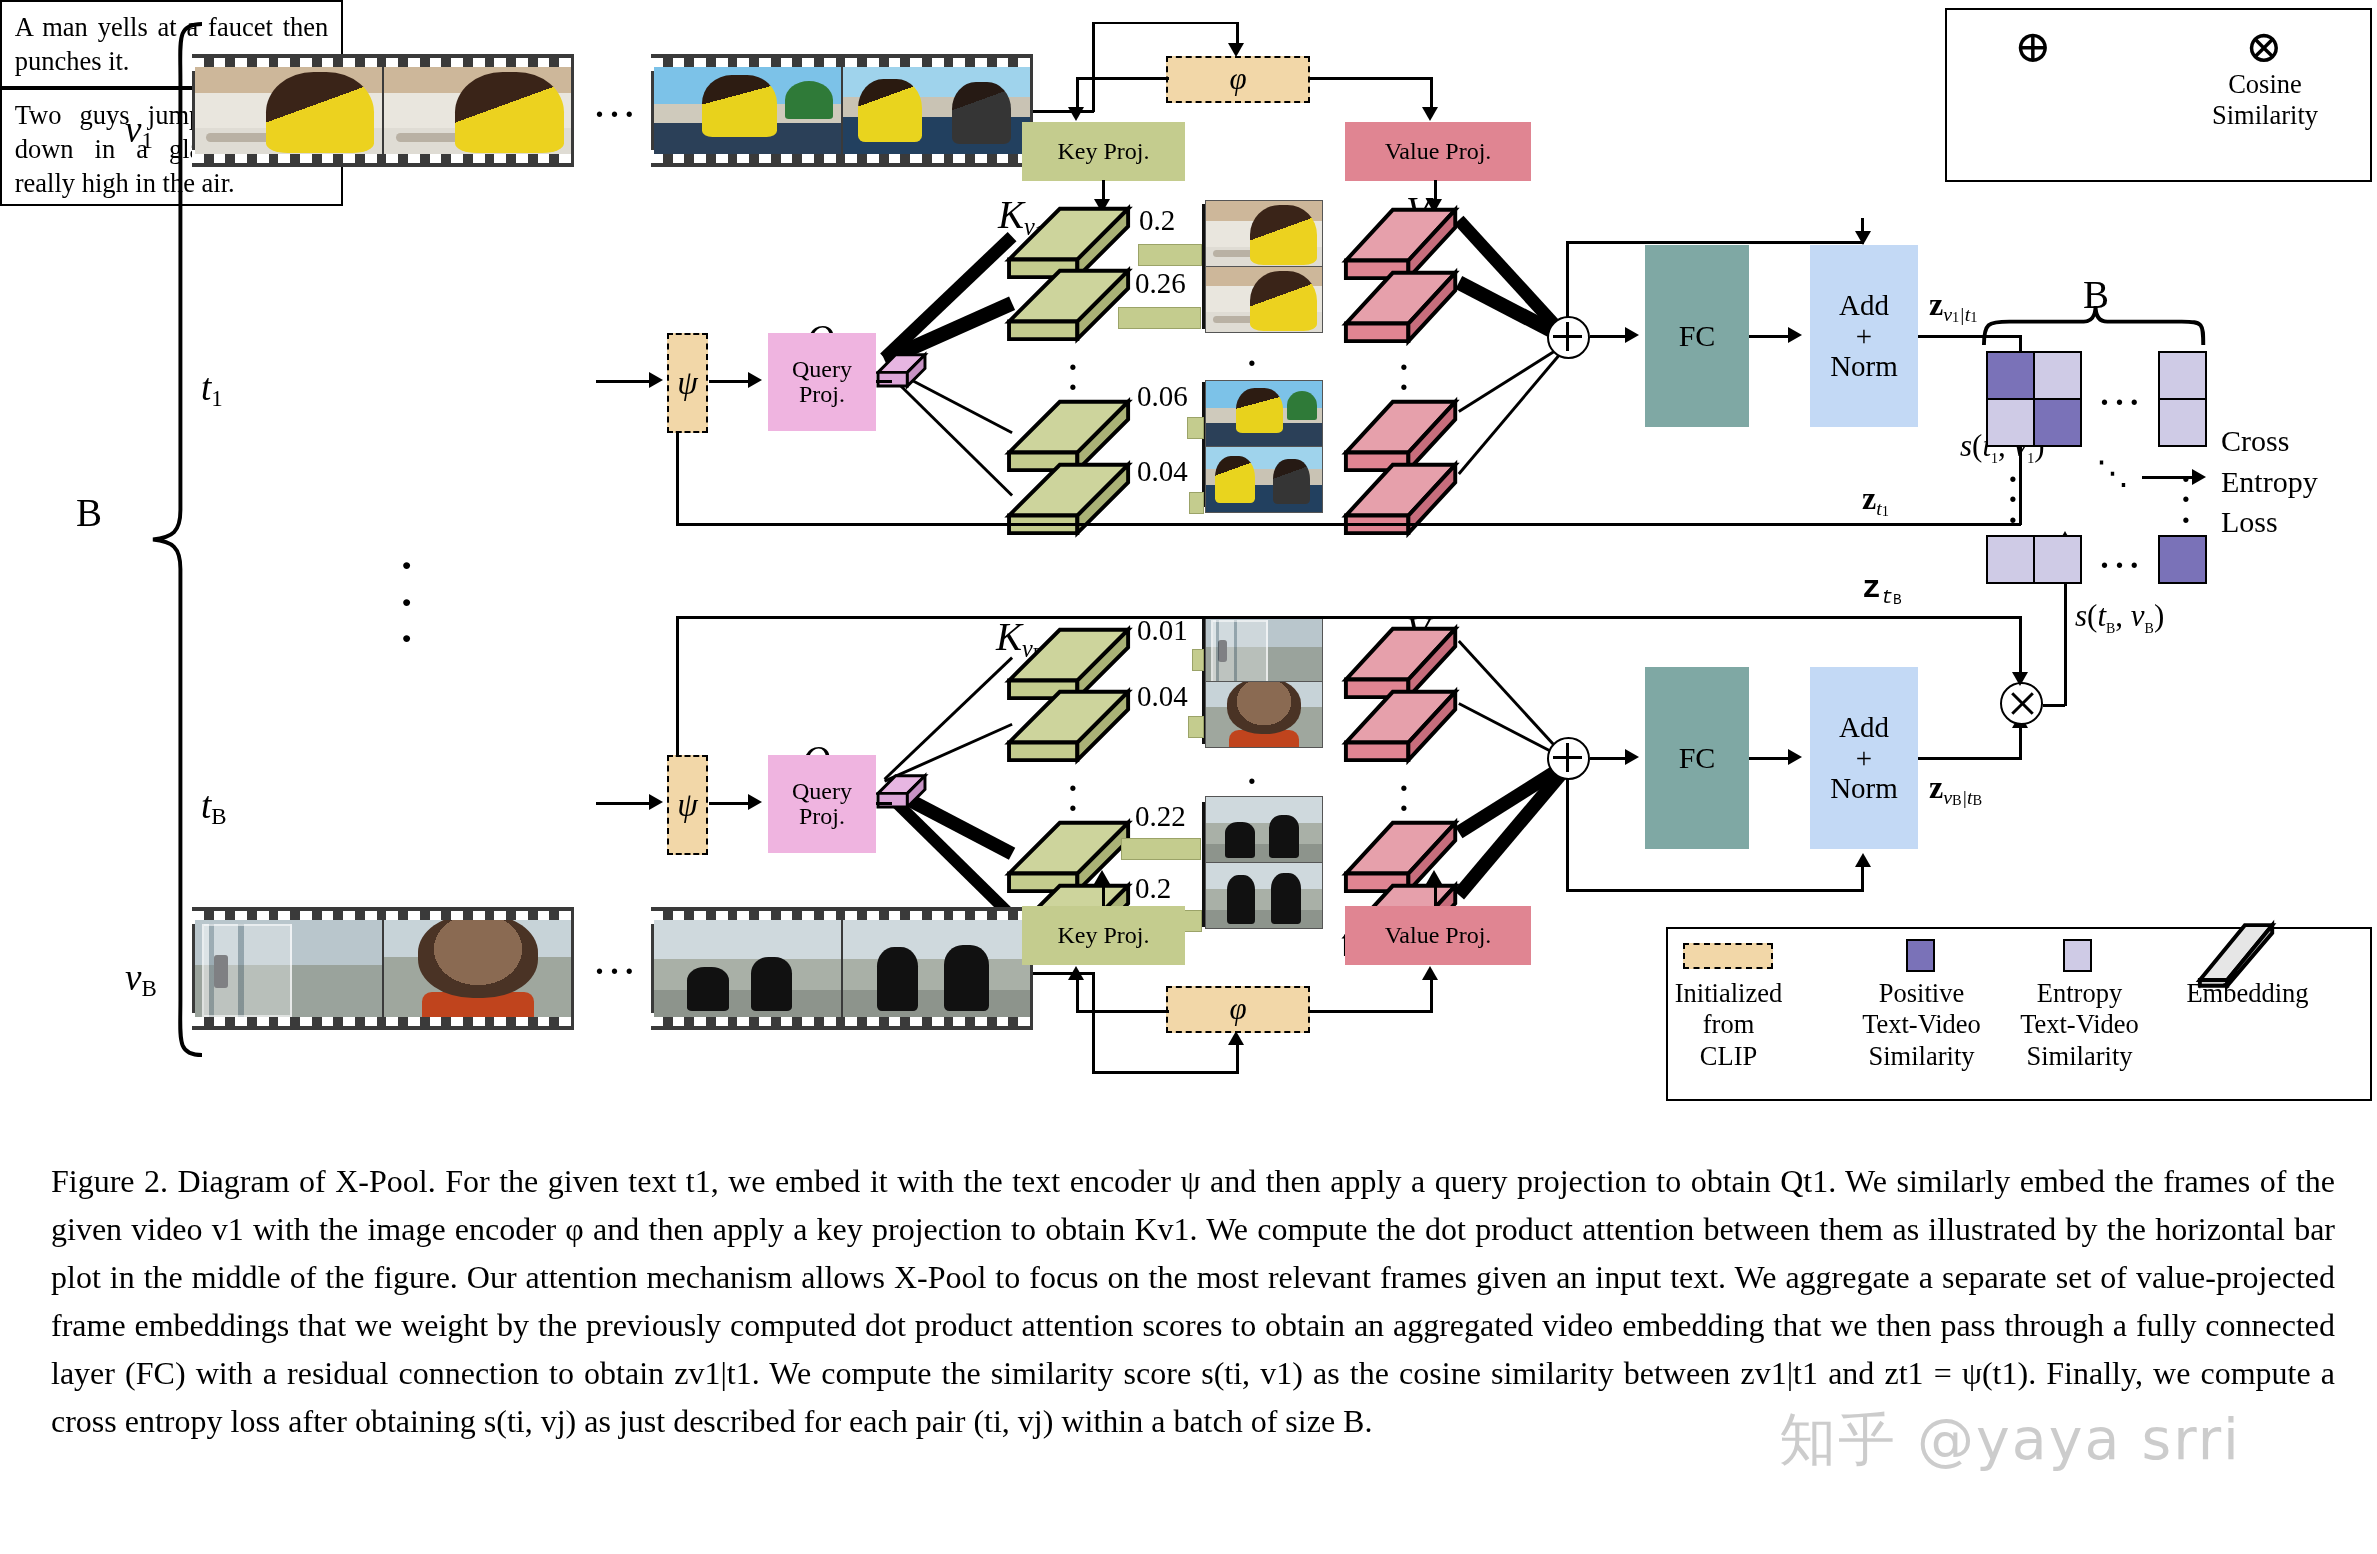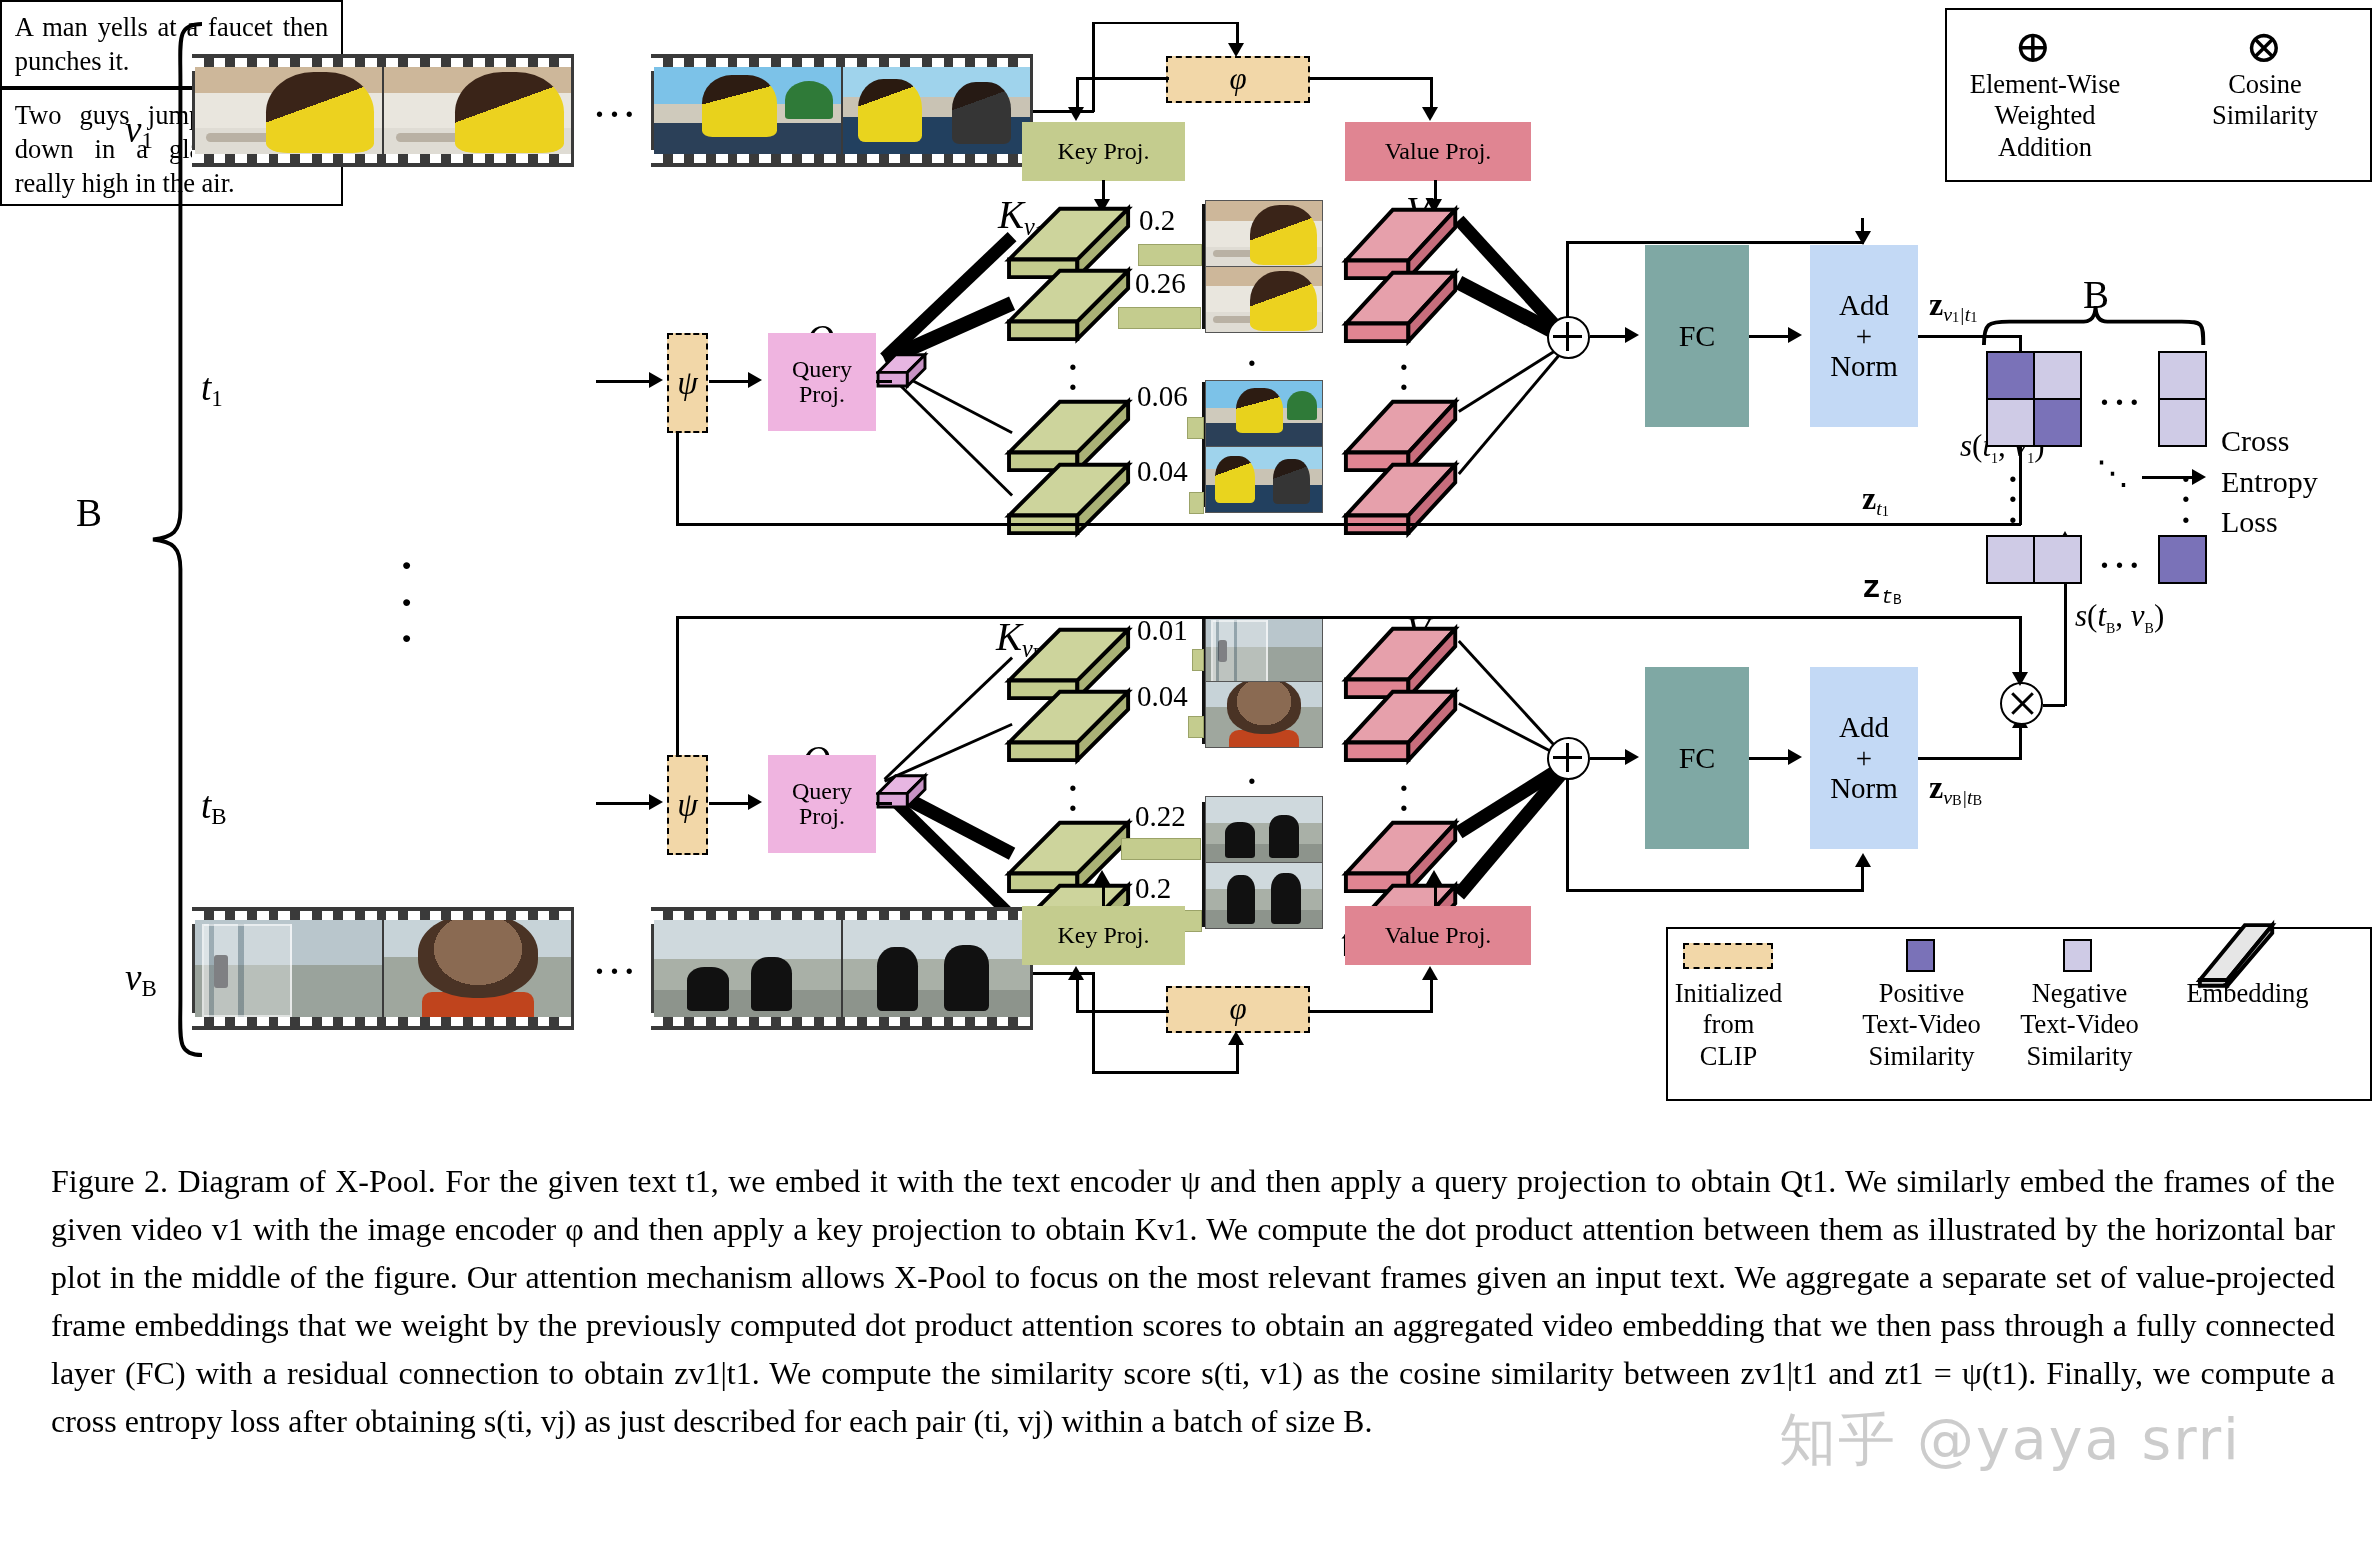--- a/index.html
+++ b/index.html
@@ -633,33 +633,32 @@
 
   <div class="cell neg" style="left: 1986px; top: 535px; width: 49px; height: 49px;"></div>
   <div class="cell neg" style="left: 2033px; top: 535px; width: 49px; height: 49px;"></div>
   <div class="dots3" style="left: 2099px; top: 547px;">···</div>
   <div class="cell pos" style="left: 2158px; top: 535px; width: 49px; height: 49px;"></div>
 
   <div class="hl" style="left:2386px;top:476px;width:0px;"></div>
 
   <div class="legend" style="left:1945px;top:7.8px;width:427px;height:174px;"></div>
   <div class="abs" style="left:2014px;top:19.6px;font-size:45px;">⊕</div>
-  <div class="legtxt" style="left:1958px;top:69px;width:174px;">Element-Wise Weighted Addition</div>
   <div class="abs" style="left:2245px;top:19.6px;font-size:45px;">⊗</div>
   <div class="legtxt" style="left:2178px;top:69px;width:174px;">Cosine Similarity</div>
 
   <div class="legend" style="left:1666px;top:927px;width:706px;height:174px;"></div>
   <div class="abs" style="left:1683px;top:943px;width:90px;height:25.5px;background:#f2d7a8;border:2.9px dashed #000;box-sizing:border-box;"></div>
   <div class="legtxt" style="left:1672px;top:978px;width:113px;">Initialized from CLIP</div>
 
   <div class="abs" style="left:1906px;top:939px;width:29px;height:33px;background:#7a72b8;border:2.9px solid #000;box-sizing:border-box;"></div>
   <div class="legtxt" style="left:1857px;top:978px;width:129px;">Positive Text-Video Similarity</div>
 
   <div class="abs" style="left:2063px;top:939px;width:29px;height:33px;background:#cfcbe6;border:2.9px solid #000;box-sizing:border-box;"></div>
-  <div class="legtxt" style="left:2015px;top:978px;width:129px;">Negative Text-Video Similarity</div>
+  <div class="legtxt" style="left:2015px;top:978px;width:129px;">Entropy Text-Video Similarity</div>
 
   <div class="abs" style="left:2194px;top:919px;">
     <svg width="88" height="71" viewBox="0 0 90 72">
         <polygon points="6,62 52,6 80,6 34,62" fill="#e6e6e6" stroke="#000" stroke-width="4"></polygon>
       <polygon points="6,62 34,62 34,68 6,68" fill="#d0d0d0" stroke="#000" stroke-width="4"></polygon>
       <polygon points="34,62 80,6 80,14 34,68" fill="#bdbdbd" stroke="#000" stroke-width="4"></polygon>
       </svg>
   </div>
   <div class="legtxt" style="left:2164px;top:978px;width:167px;">Embedding</div>
 

